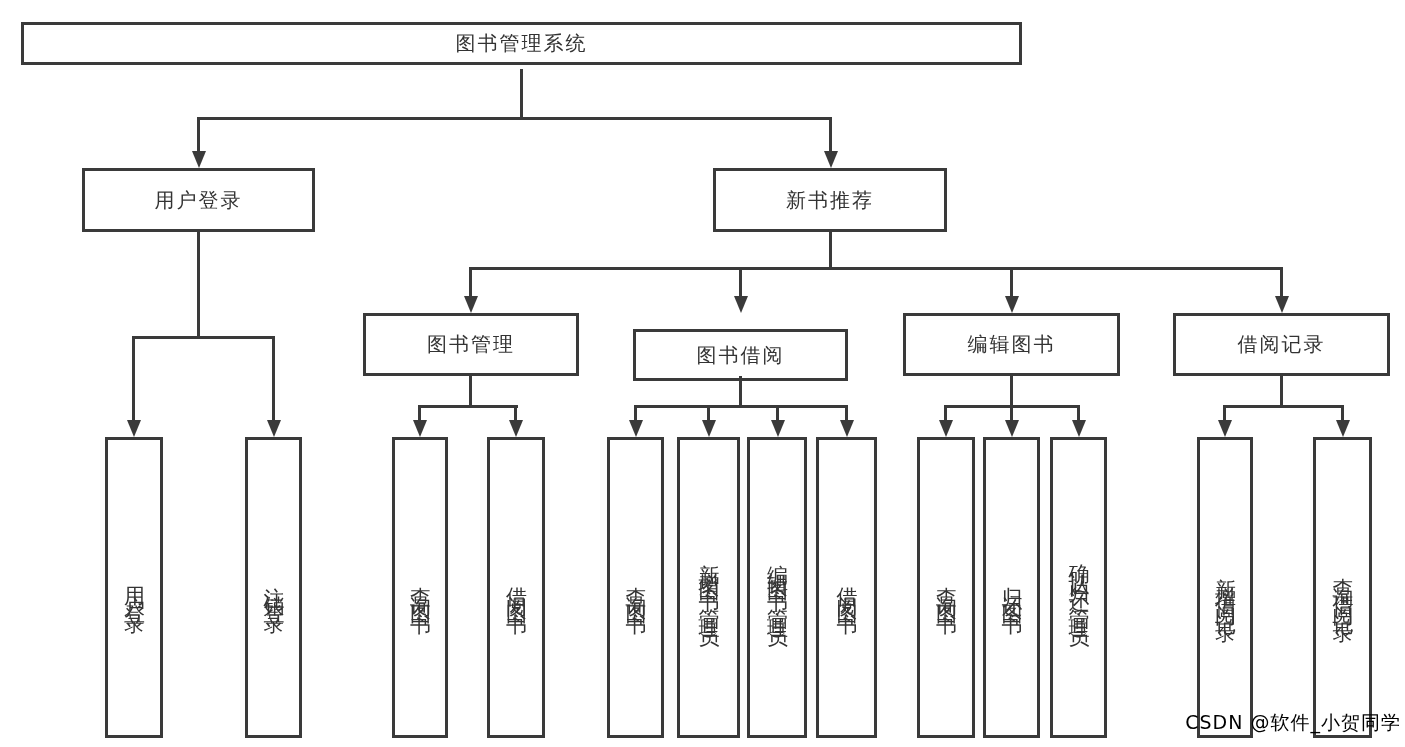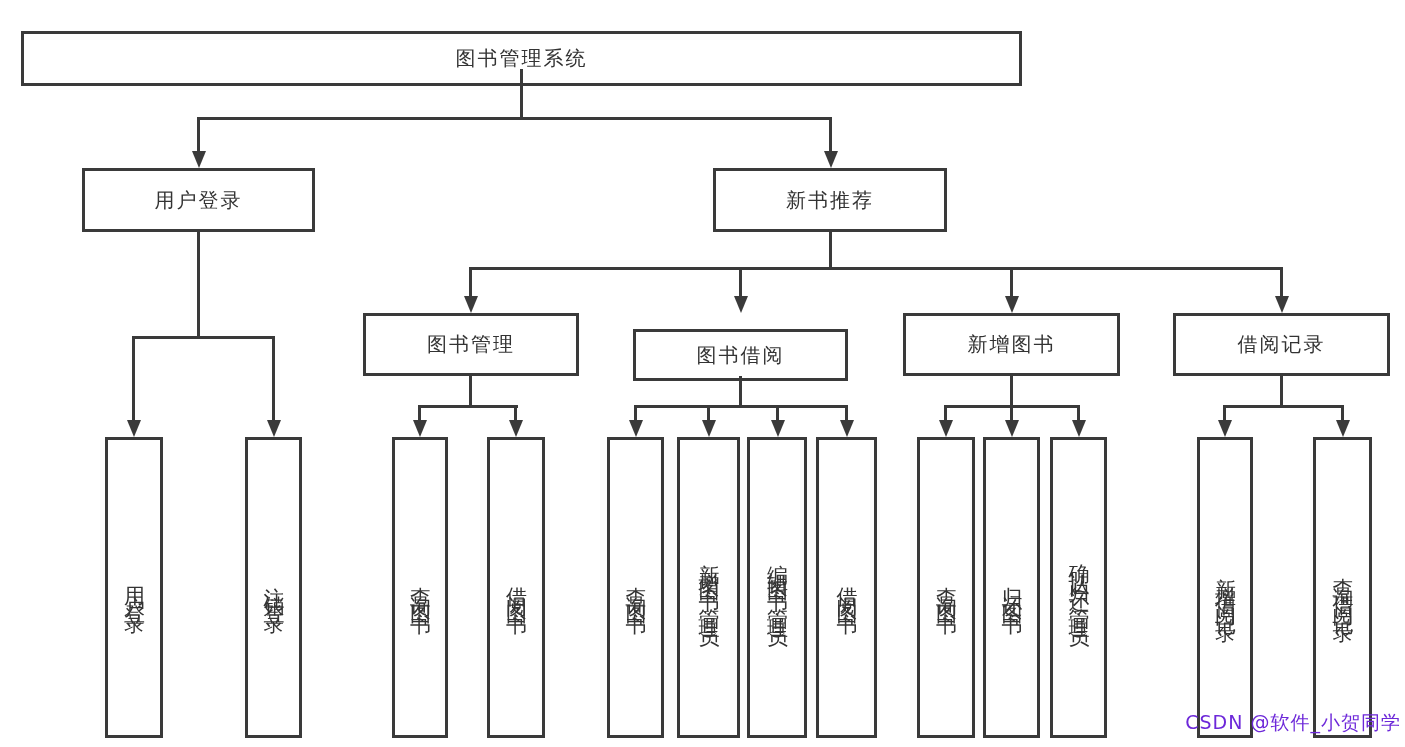--- a/index.html
+++ b/index.html
@@ -44,31 +44,31 @@
     width:0;height:0;
     border-left:7px solid transparent;
     border-right:7px solid transparent;
     border-top:17px solid #3a3a3a;
   }
   .watermark{
     position:absolute;
     top:710px;
     right:4px;
     font-size:19px;
-    color:#6d28d9;
+    color:#000000;
     letter-spacing:1px;
     white-space:nowrap;
   }
 </style>
 </head>
 <body>
 
 <div id="canvas">
 
-  <div class="box hbox" style="left:21px;top:31px;width:1001px;height:55px">
+  <div class="box hbox" style="left:21px;top:22px;width:1001px;height:43px">
     <span class="t">图书管理系统</span>
   </div>
 
   <div class="line" style="left:520px;top:69px;width:3px;height:50px"></div>
   <div class="line" style="left:197px;top:117px;width:635px;height:3px"></div>
   <div class="line" style="left:197px;top:117px;width:3px;height:36px"></div>
   <div class="line" style="left:829px;top:117px;width:3px;height:36px"></div>
   <div class="arrow" style="left:192px;top:151px"></div>
   <div class="arrow" style="left:824px;top:151px"></div>
 
@@ -97,21 +97,21 @@
   <div class="arrow" style="left:1005px;top:296px"></div>
   <div class="arrow" style="left:1275px;top:296px"></div>
 
   <div class="box hbox" style="left:363px;top:313px;width:216px;height:63px">
     <span class="t">图书管理</span>
   </div>
   <div class="box hbox" style="left:633px;top:329px;width:215px;height:52px">
     <span class="t">图书借阅</span>
   </div>
   <div class="box hbox" style="left:903px;top:313px;width:217px;height:63px">
-    <span class="t">新增图书</span>
+    <span class="t">编辑图书</span>
   </div>
   <div class="box hbox" style="left:1173px;top:313px;width:217px;height:63px">
     <span class="t">借阅记录</span>
   </div>
 
   <div class="line" style="left:469px;top:376px;width:3px;height:31px"></div>
   <div class="line" style="left:418px;top:405px;width:100px;height:3px"></div>
   <div class="line" style="left:418px;top:405px;width:3px;height:16px"></div>
   <div class="line" style="left:514px;top:405px;width:3px;height:16px"></div>
   <div class="arrow" style="left:413px;top:420px"></div>

